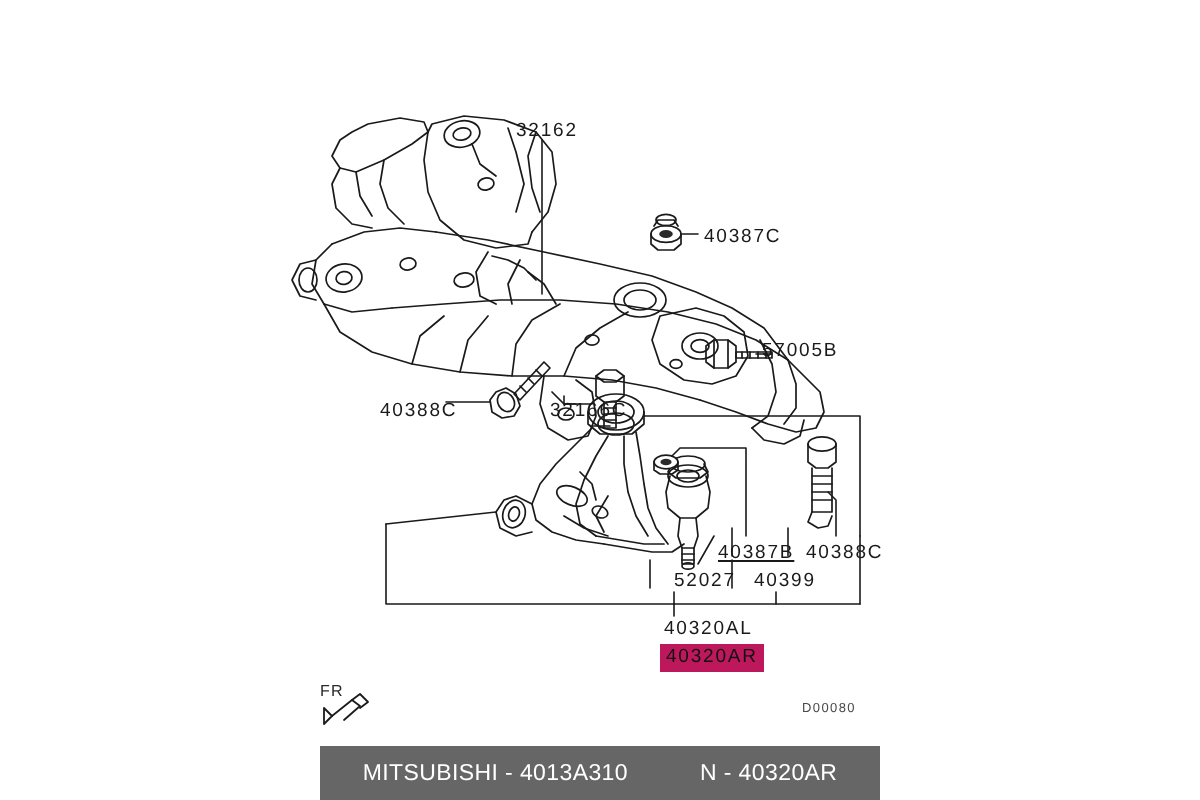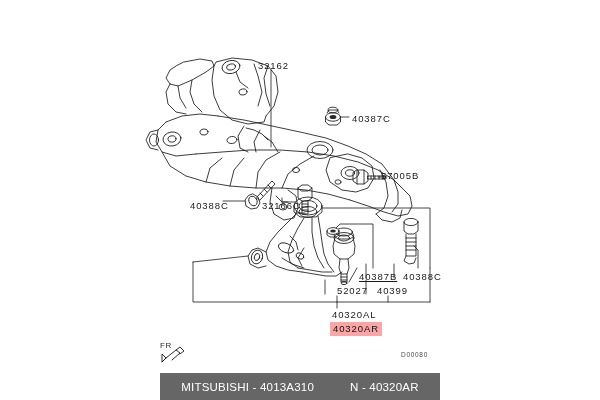--- a/index.html
+++ b/index.html
@@ -307,27 +307,27 @@
         <path d="M176,350 L180,347 L184,351 L180,354"></path>
       </g>
     </g>
   </svg>
 
   <div id="callout-layer">
       <div class="callout" style="left: 258px; top: 61px;">32162</div>
       <div class="callout" style="left: 352px; top: 114px;">40387C</div>
       <div class="callout" style="left: 381px; top: 171px;">57005B</div>
       <div class="callout" style="left: 190px; top: 201px;">40388C</div>
-      <div class="callout" style="left: 262px; top: 201px;">32166C</div>
+      <div class="callout" style="left: 275px; top: 201px;">32166C</div>
       <div class="callout" style="left: 359px; top: 272px; text-decoration: underline;">40387B</div>
       <div class="callout" style="left: 403px; top: 272px;">40388C</div>
       <div class="callout" style="left: 337px; top: 286px;">52027</div>
       <div class="callout" style="left: 377px; top: 286px;">40399</div>
       <div class="callout" style="left: 332px; top: 310px;">40320AL</div>
-      <div class="callout highlight" style="left: 330px; top: 322px; background: #fca5a5;">40320AR</div>
+      <div class="callout highlight" style="left: 330px; top: 322px; background: #be185d;">40320AR</div>
     </div>
 
   <div id="fr-marker">
     <span class="fr-text">FR</span>
   </div>
 
   <div id="drawing-code">D00080</div>
 
   <div id="footer-bar" style="background: rgb(102, 102, 102); gap: 36px;">
     <span class="footer-text" style="color: rgb(255, 255, 255);">MITSUBISHI - 4013A310</span>

